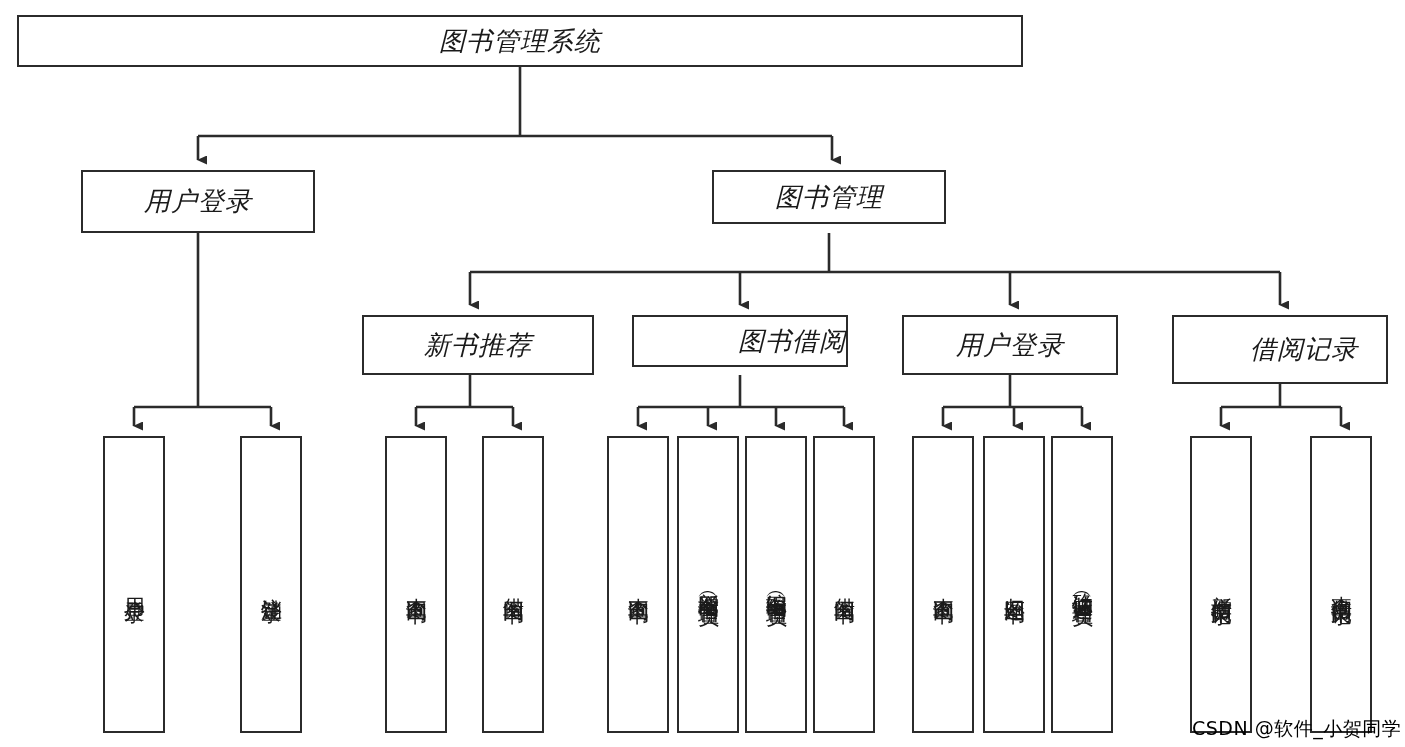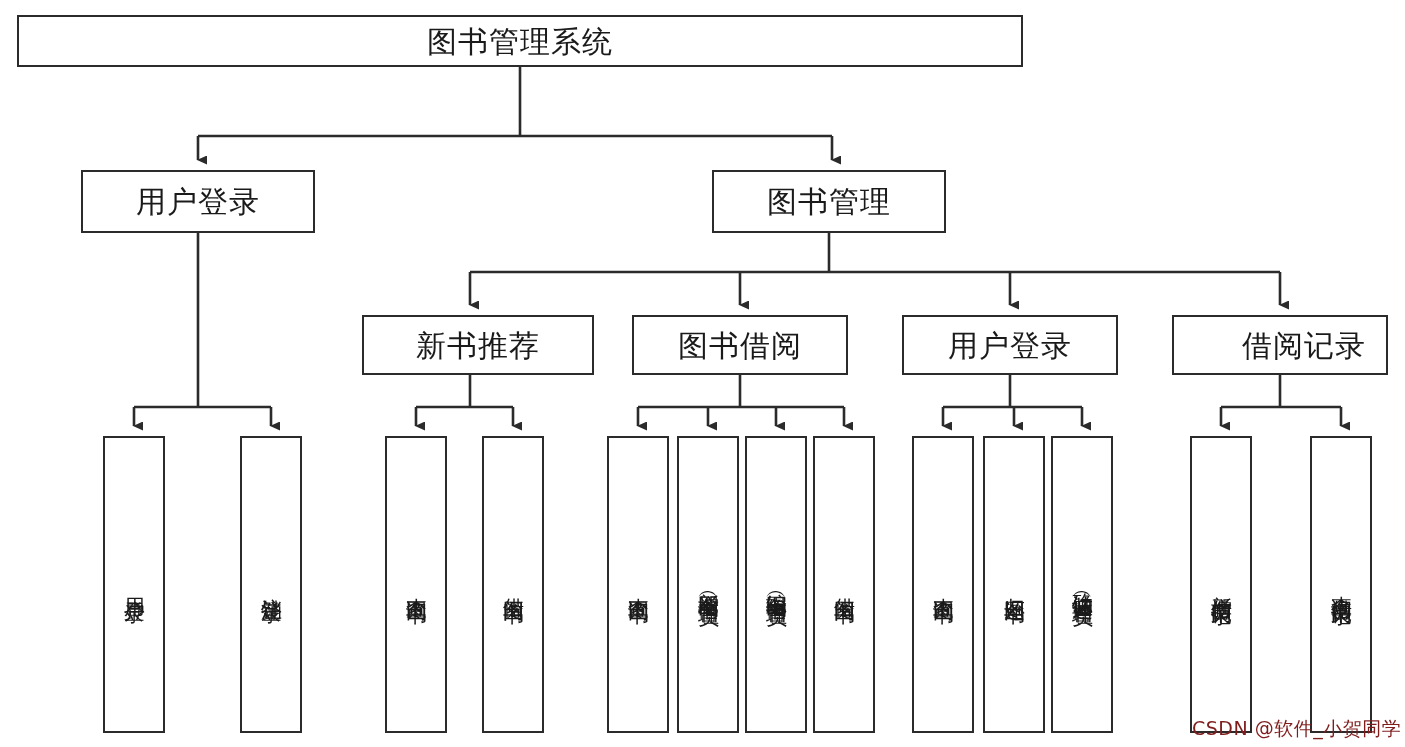--- a/index.html
+++ b/index.html
@@ -30,24 +30,25 @@
     position: absolute;
     box-sizing: border-box;
     border: 2px solid #2b2b2b;
     background: #ffffff;
     display: flex;
     align-items: center;
     justify-content: center;
     color: #1a1a1a;
   }
   .node-label {
-    font-size: 30px;
+    font-size: 26px;
     line-height: 1.1;
     white-space: nowrap;
     letter-spacing: 1px;
+    font-style: italic;
   }
   .leaf-box {
     position: absolute;
     box-sizing: border-box;
     border: 2px solid #2b2b2b;
     background: #ffffff;
     display: flex;
     align-items: center;
     justify-content: center;
     overflow: hidden;
@@ -58,21 +59,21 @@
     font-size: 21px;
     line-height: 1.18;
     letter-spacing: 2px;
     color: #1a1a1a;
     text-align: center;
     white-space: nowrap;
   }
   .watermark {
     position: absolute;
     font-size: 19px;
-    color: #7f1d1d;
+    color: #000000;
     white-space: nowrap;
     letter-spacing: 0.5px;
   }
 </style>
 </head>
 <body>
 
 <div id="diagram-root">
 
   <svg class="layer" viewBox="0 0 1405 747" xmlns="http://www.w3.org/2000/svg">
@@ -126,34 +127,34 @@
     </g>
   </svg>
 
   <div class="node-box" style="left:17px; top:15px; width:1006px; height:52px;">
     <span class="node-label">图书管理系统</span>
   </div>
 
   <div class="node-box" style="left:81px; top:170px; width:234px; height:63px;">
     <span class="node-label">用户登录</span>
   </div>
-  <div class="node-box" style="left:712px; top:170px; width:234px; height:63px;">
+  <div class="node-box" style="left:712px; top:170px; width:234px; height:54px;">
     <span class="node-label">图书管理</span>
   </div>
 
   <div class="node-box" style="left:362px; top:315px; width:232px; height:60px;">
     <span class="node-label">新书推荐</span>
   </div>
-  <div class="node-box" style="left:632px; top:315px; width:216px; height:60px;">
+  <div class="node-box" style="left:632px; top:315px; width:216px; height:52px;justify-content:flex-end;">
     <span class="node-label">图书借阅</span>
   </div>
   <div class="node-box" style="left:902px; top:315px; width:216px; height:60px;">
     <span class="node-label">用户登录</span>
   </div>
-  <div class="node-box" style="left:1172px; top:315px; width:216px; height:60px;padding-left:48px;">
+  <div class="node-box" style="left:1172px; top:315px; width:216px; height:69px;padding-left:48px;">
     <span class="node-label">借阅记录</span>
   </div>
 
   <div class="leaf-box" style="left:103px; top:436px; width:62px; height:297px;">
     <span class="leaf-label">用户登录</span>
   </div>
   <div class="leaf-box" style="left:240px; top:436px; width:62px; height:297px;">
     <span class="leaf-label">注销登录</span>
   </div>
 

